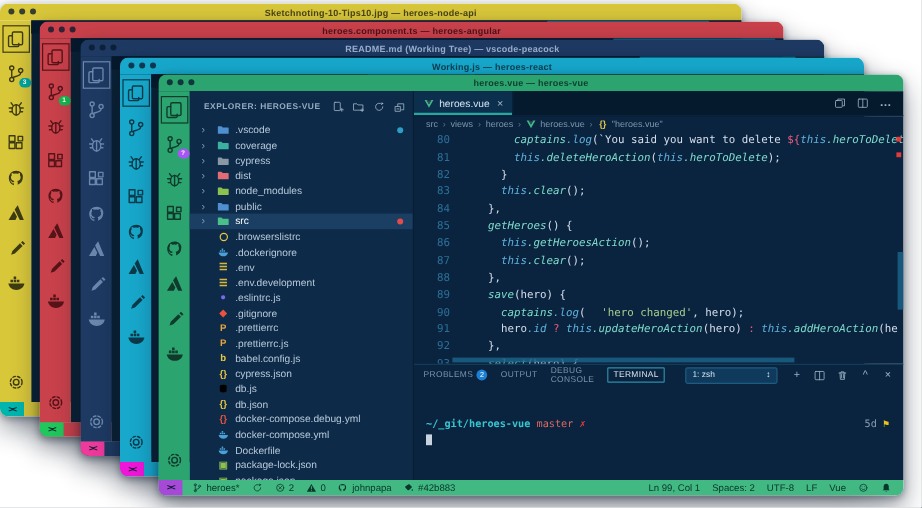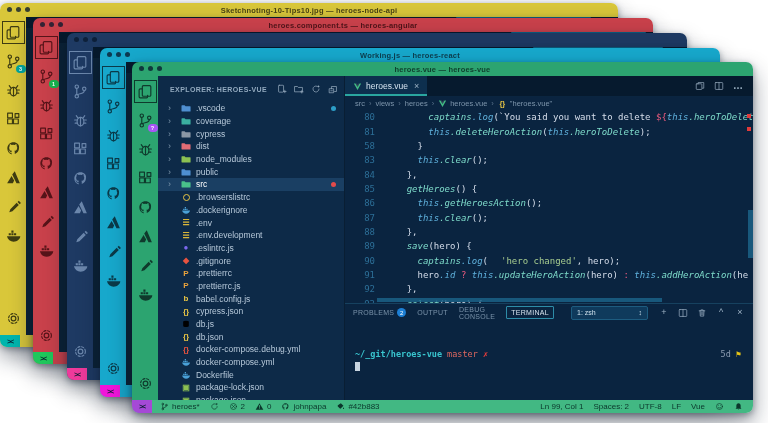--- a/index.html
+++ b/index.html
@@ -298,20 +298,21 @@
         <span class="sq" style="background: rgb(31, 199, 92);">&gt;&lt;</span>
       </div>
     </div>
     <div class="win back" style="left: 67px; top: 33px; width: 620px; height: 347px; z-index: 3;">
       <div class="titlebar" style="background: rgb(30, 58, 99); color: rgb(157, 177, 207);">
         <span class="dots">
           <span class="dot"></span>
           <span class="dot"></span>
           <span class="dot"></span>
         </span>
+        <span>README.md (Working Tree) — vscode-peacock</span>
       </div>
       <div class="wbody">
         <div class="activity" style="background: rgb(30, 58, 99); color: rgb(108, 136, 173);">
           <div class="act-item active">
             <span class="ic">
               <svg viewBox="0 0 16 16">
                 <rect x="5" y="2.5" width="8" height="10" rx="1"></rect>
                 <path d="M5 5.5H3a1 1 0 0 0-1 1V13a1 1 0 0 0 1 1h6a1 1 0 0 0 1-1v-1.5"></path>
               </svg>
             </span>
@@ -825,21 +826,21 @@
             <span class="crumb-sep">›</span>
             <span class="st-item">
               <span class="ic ictxt" style="color: rgb(232, 197, 69);">{}</span>
               <span>"heroes.vue"</span>
             </span>
           </div>
         <div class="f-code" id="code">
 
         <div class="cl"><span class="ln">80</span><span style="white-space: pre;"><span class="tk c0">        </span><span class="tk c2">captains</span><span class="tk c1">.log</span><span class="tk c0">(`You said you want to delete </span><span class="tk c4">${</span><span class="tk c1">this</span><span class="tk c2">.heroToDelete</span></span></div>
             <div class="cl"><span class="ln">81</span><span style="white-space: pre;"><span class="tk c0">        </span><span class="tk c1">this</span><span class="tk c2">.deleteHeroAction</span><span class="tk c0">(</span><span class="tk c1">this</span><span class="tk c2">.heroToDelete</span><span class="tk c0">);</span></span></div>
-            <div class="cl"><span class="ln">58</span><span style="white-space: pre;"><span class="tk c0">      }</span></span></div>
+            <div class="cl"><span class="ln">82</span><span style="white-space: pre;"><span class="tk c0">      }</span></span></div>
             <div class="cl"><span class="ln">83</span><span style="white-space: pre;"><span class="tk c0">      </span><span class="tk c1">this</span><span class="tk c2">.clear</span><span class="tk c0">();</span></span></div>
             <div class="cl"><span class="ln">84</span><span style="white-space: pre;"><span class="tk c0">    },</span></span></div>
             <div class="cl"><span class="ln">85</span><span style="white-space: pre;"><span class="tk c0">    </span><span class="tk c2">getHeroes</span><span class="tk c0">() {</span></span></div>
             <div class="cl"><span class="ln">86</span><span style="white-space: pre;"><span class="tk c0">      </span><span class="tk c1">this</span><span class="tk c2">.getHeroesAction</span><span class="tk c0">();</span></span></div>
             <div class="cl"><span class="ln">87</span><span style="white-space: pre;"><span class="tk c0">      </span><span class="tk c1">this</span><span class="tk c2">.clear</span><span class="tk c0">();</span></span></div>
             <div class="cl"><span class="ln">88</span><span style="white-space: pre;"><span class="tk c0">    },</span></span></div>
             <div class="cl"><span class="ln">89</span><span style="white-space: pre;"><span class="tk c0">    </span><span class="tk c2">save</span><span class="tk c0">(hero) {</span></span></div>
             <div class="cl"><span class="ln">90</span><span style="white-space: pre;"><span class="tk c0">      </span><span class="tk c2">captains</span><span class="tk c1">.log</span><span class="tk c0">(</span><span class="tk c3">'hero changed'</span><span class="tk c0">, hero);</span></span></div>
             <div class="cl"><span class="ln">91</span><span style="white-space: pre;"><span class="tk c0">      hero</span><span class="tk c1">.id</span><span class="tk c0"> </span><span class="tk c4">?</span><span class="tk c0"> </span><span class="tk c1">this</span><span class="tk c2">.updateHeroAction</span><span class="tk c0">(hero) </span><span class="tk c4">:</span><span class="tk c0"> </span><span class="tk c1">this</span><span class="tk c2">.addHeroAction</span><span class="tk c0">(he</span></span></div>
             <div class="cl"><span class="ln">92</span><span style="white-space: pre;"><span class="tk c0">    },</span></span></div>

